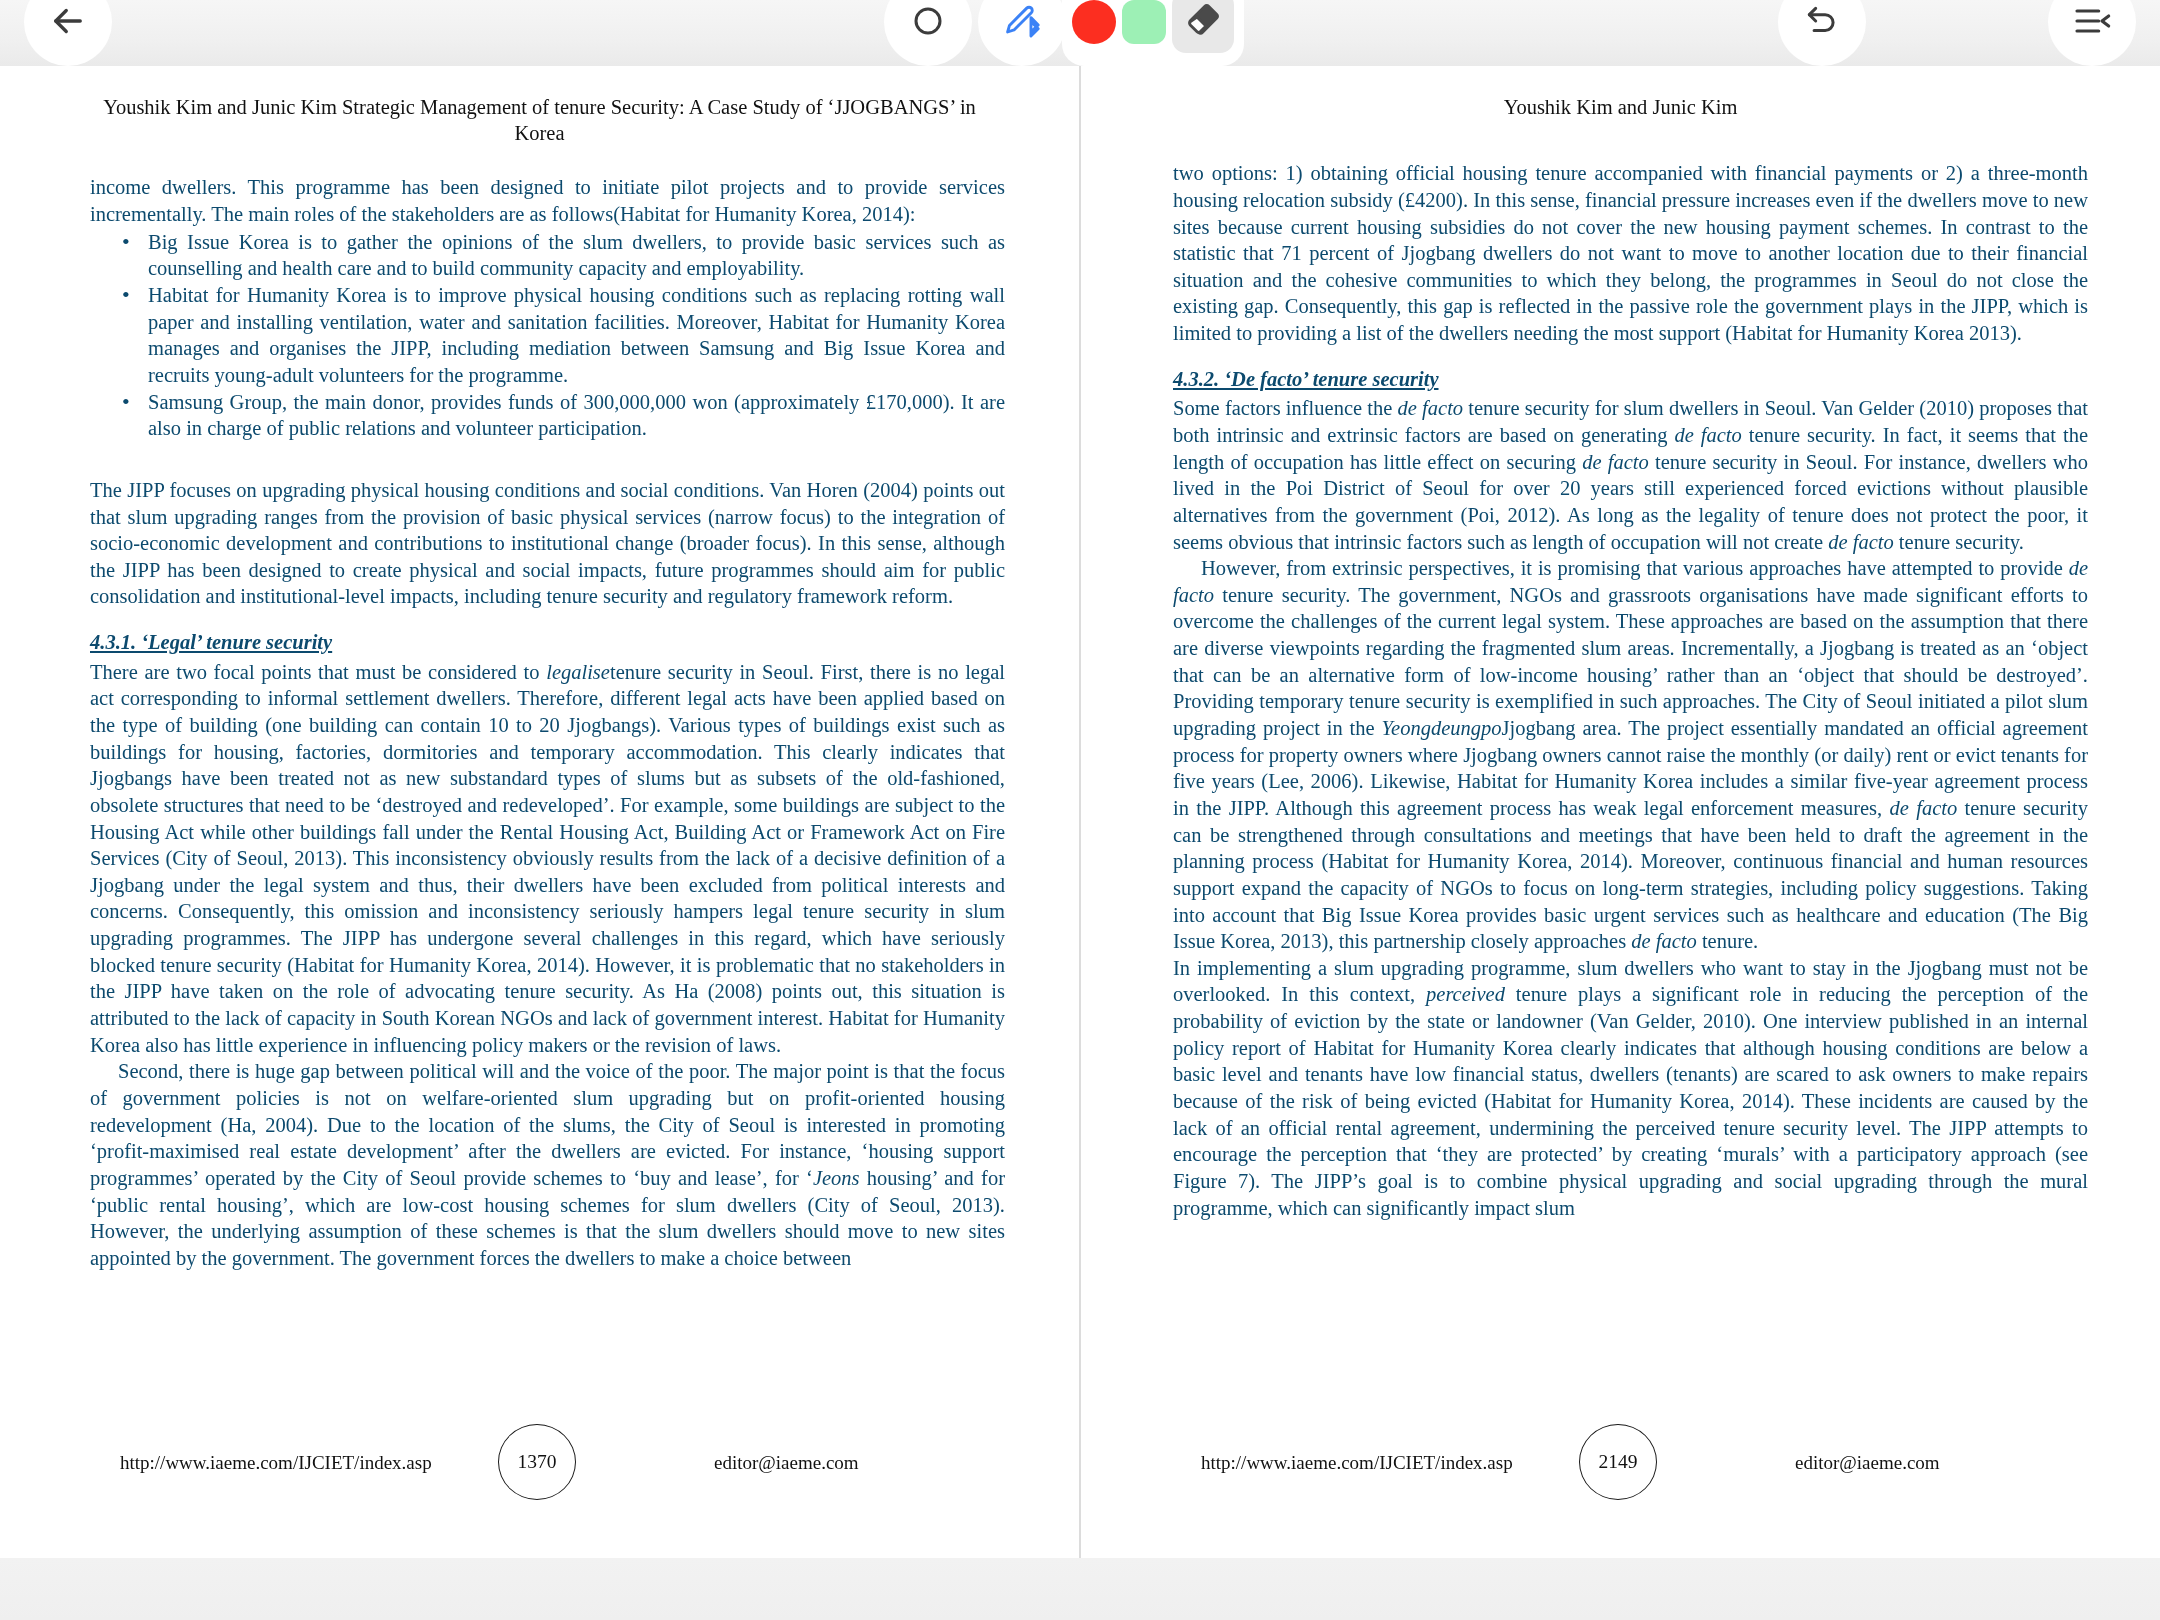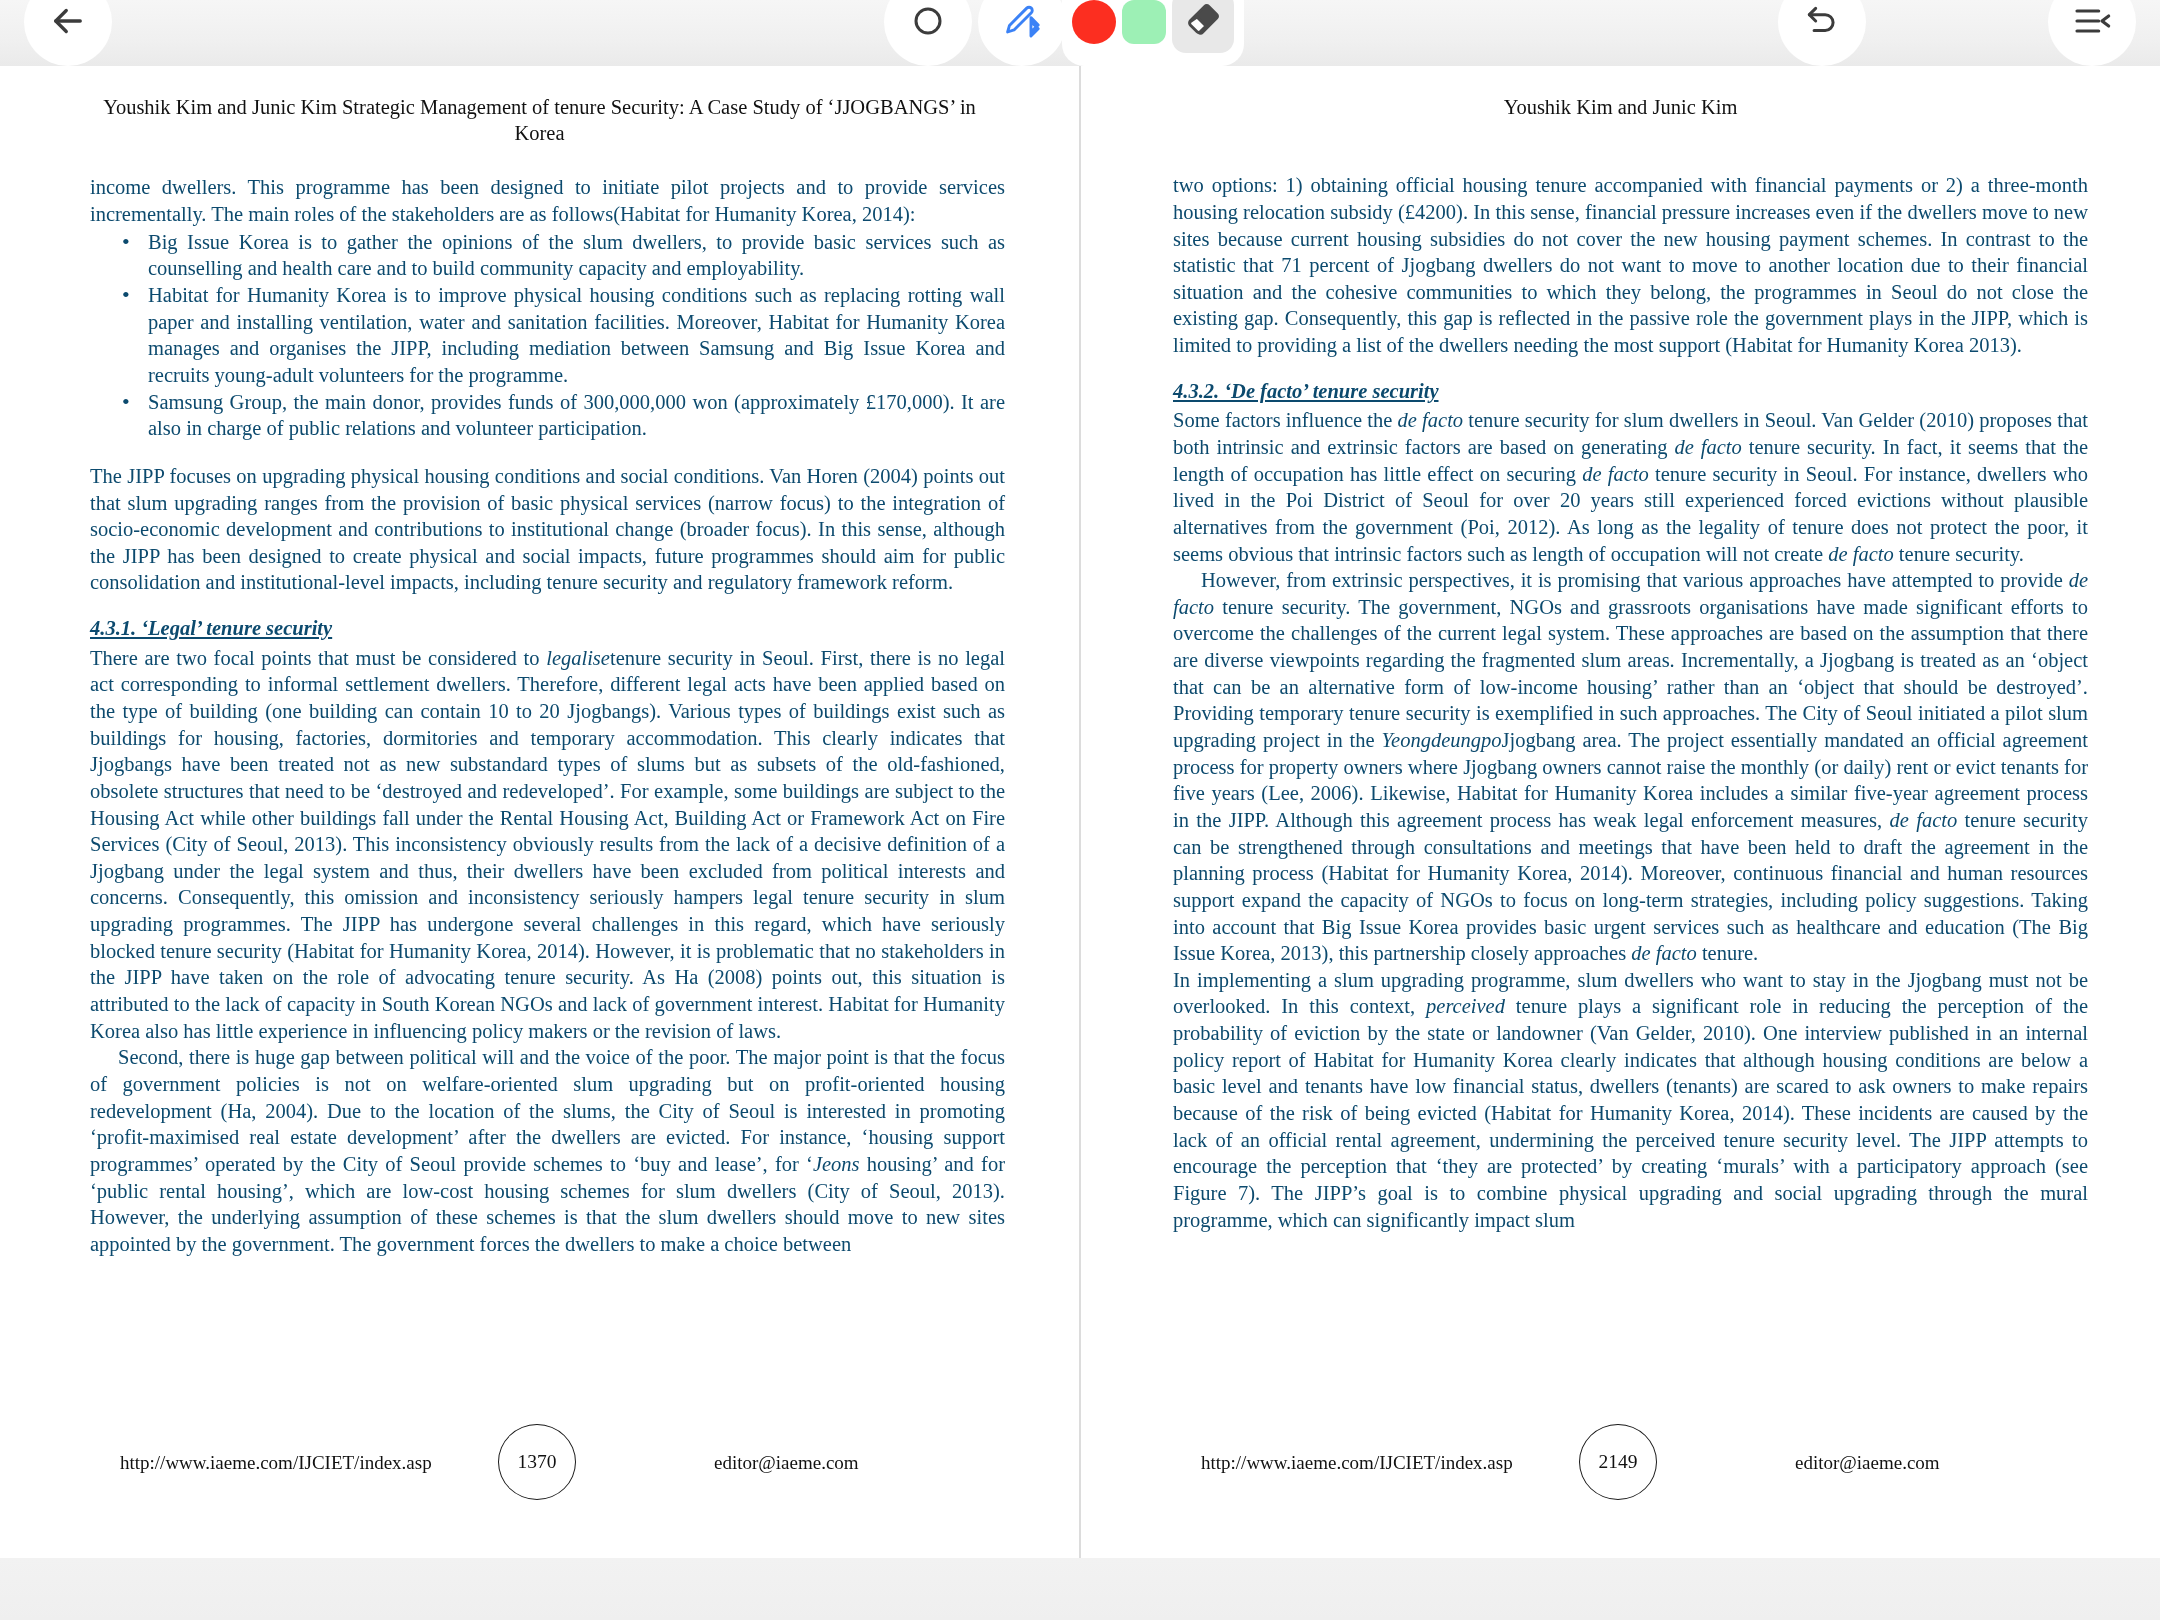--- a/index.html
+++ b/index.html
@@ -111,37 +111,37 @@
 
   
   .running-head {
     text-align: center;
     font-family: "Liberation Serif", serif;
     font-size: 20.5px;
     line-height: 1.28;
     color: #111;
     margin: 0 86px 28px 86px;
   }
-  .running-head.single { margin-bottom: 52px; }
+  .running-head.single { margin-bottom: 40px; }
 
   
   .col {
     font-family: "Liberation Serif", serif;
     font-size: 20.5px;
     line-height: 1.30;
     color: #0c4a6e;
     text-align: justify;
     -webkit-hyphens: none;
     hyphens: none;
   }
   .col-left  { margin: 0 74px 0 90px; }
   .col-right { margin: 0 72px 0 92px; }
 
   .col p { margin: 0 0 0 0; text-align: justify; }
-  .col p.gap   { margin-top: 21px; }
+  .col p.gap   { margin-top: 35px; }
   .col p.indent { text-indent: 28px; }
 
   .sec-head {
     font-family: "Liberation Serif", serif;
     font-weight: bold;
     font-style: italic;
     font-size: 20.5px;
     margin: 19px 0 3px 0;
     text-align: left;
     text-decoration: underline;

